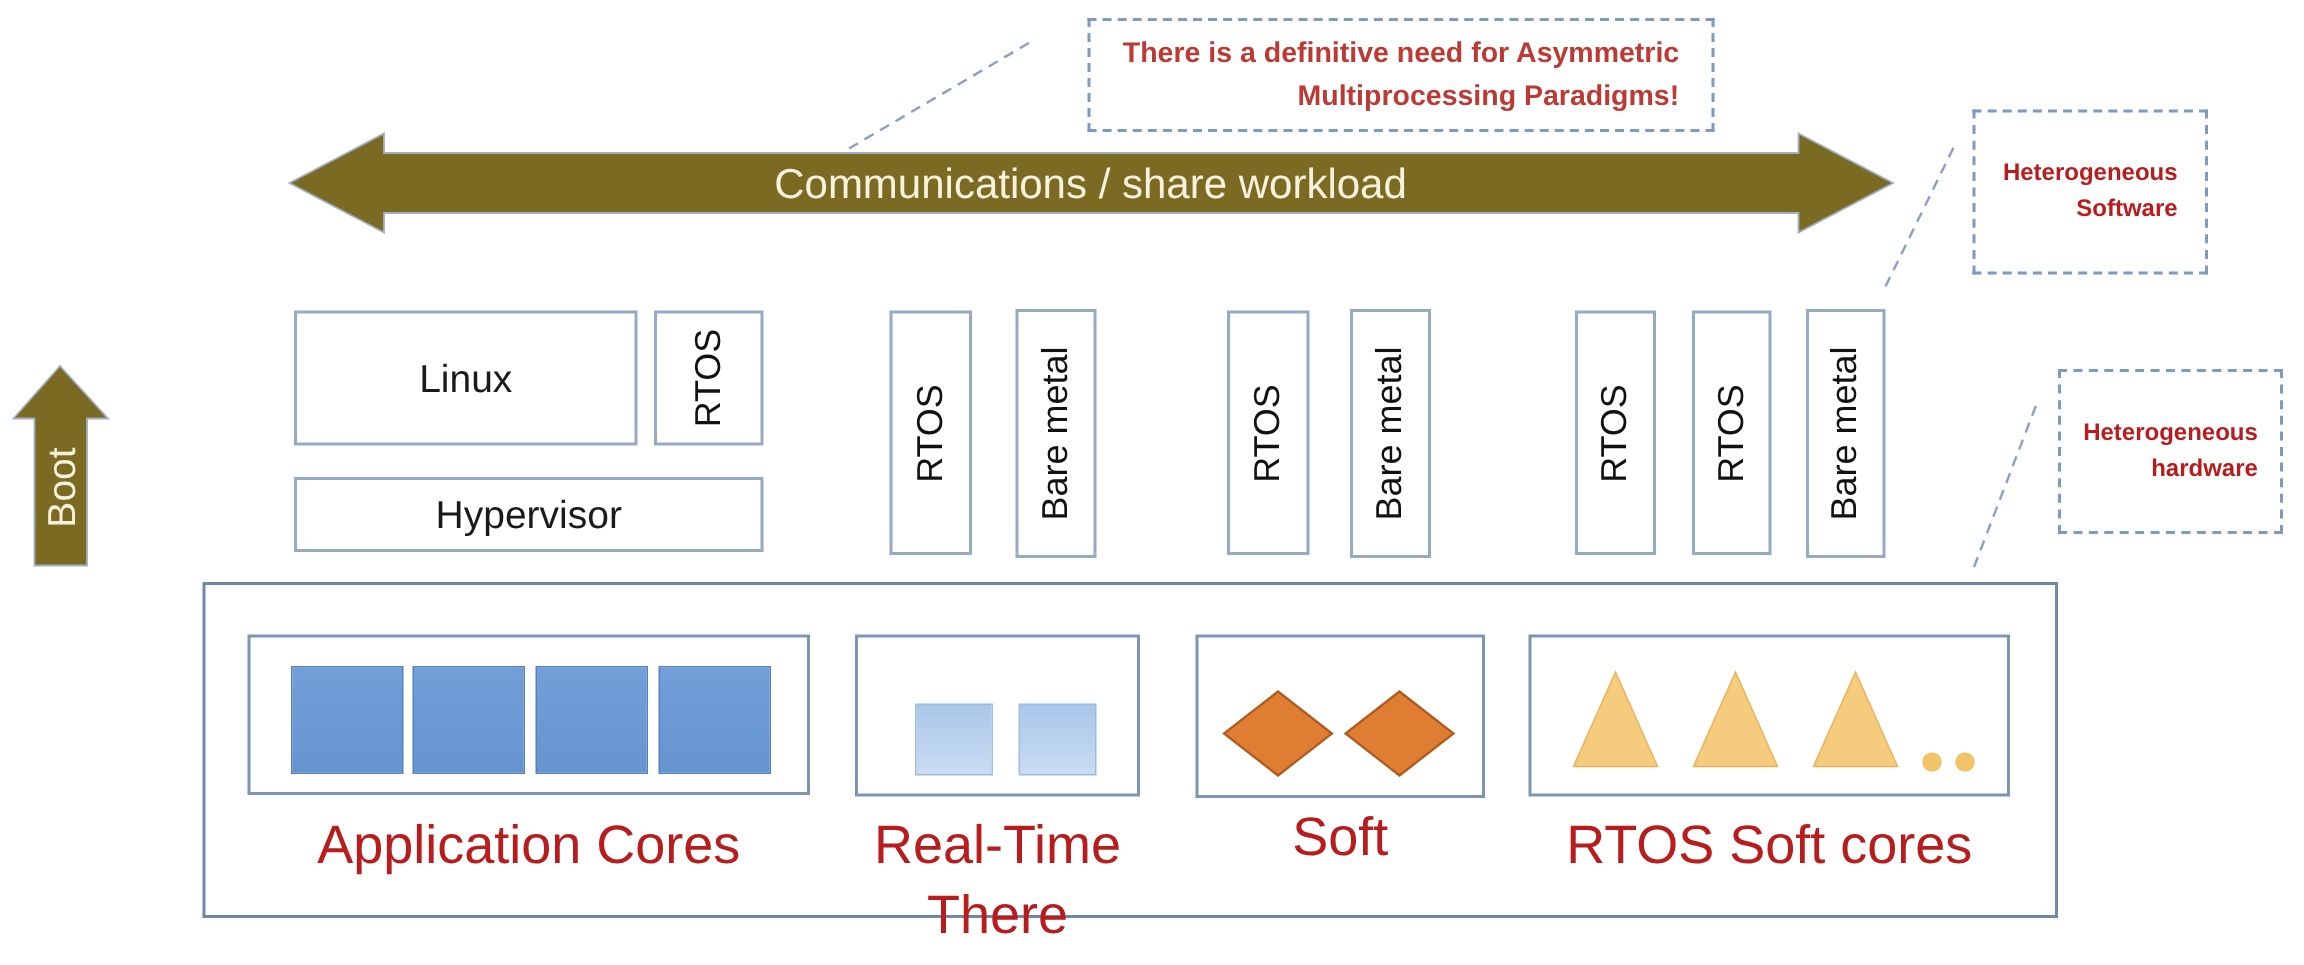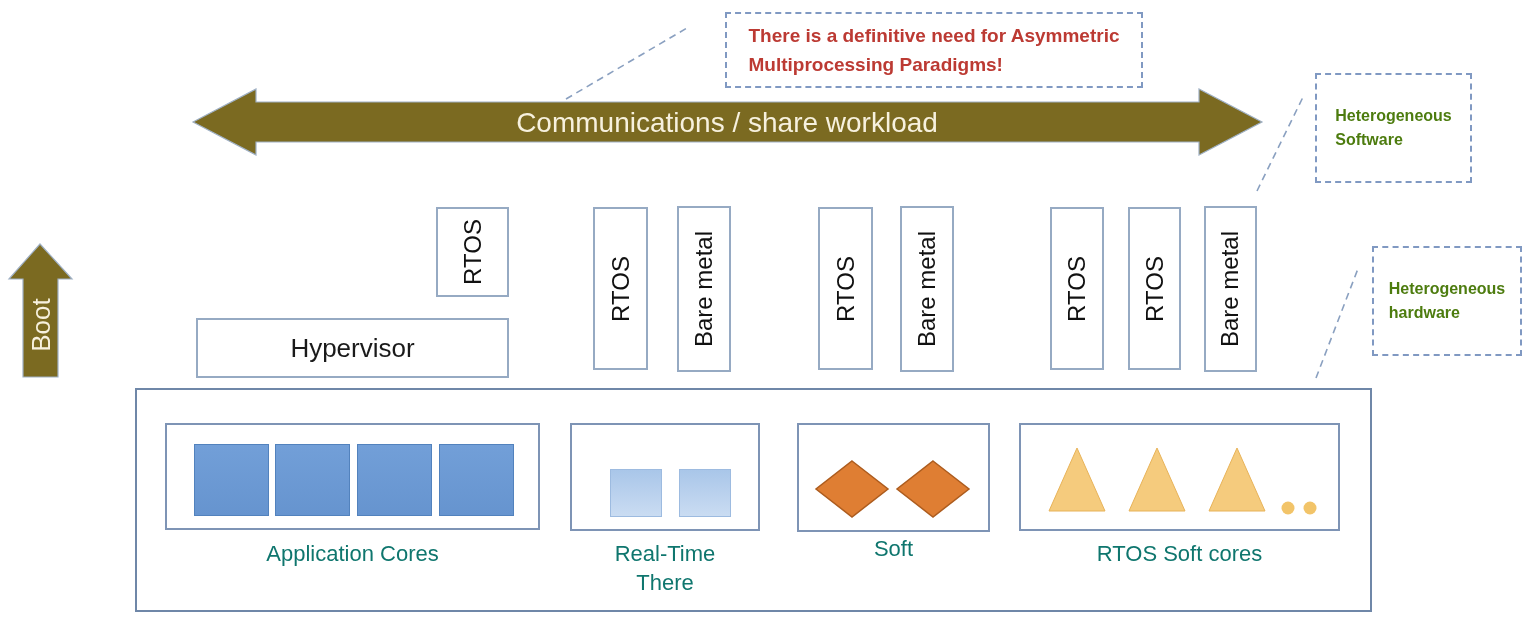--- a/index.html
+++ b/index.html
@@ -12,40 +12,40 @@
   .box {
     position:absolute; box-sizing:border-box; background:#ffffff;
     border:2px solid #96aac3; display:flex; align-items:center; justify-content:center;
   }
   .os-label { font-size:26px; color:#1a1a1a; }
   .vbox span { transform:rotate(-90deg); white-space:nowrap; font-size:24px; color:#111; }
 
   .dashed-box {
     position:absolute; box-sizing:border-box; background:#ffffff;
     border:2px dashed #8099c2; display:flex; align-items:center; justify-content:center;
-    text-align:left; white-space:pre-line;
+    text-align:right; white-space:pre-line;
   }
   .callout { color:#bc3a33; font-size:19px; font-weight:600; line-height:1.55; }
-  .annot { color:#4d7c0f; font-size:16px; font-weight:600; line-height:1.5; }
+  .annot { color:#b91c1c; font-size:16px; font-weight:600; line-height:1.5; }
 
   .hw-container { position:absolute; box-sizing:border-box; border:2px solid #6f87a8; background:#fff; }
   .hw-box { position:absolute; box-sizing:border-box; border:2px solid #7e94b5; background:#fff; }
 
   .core-sq {
     position:absolute; width:73px; height:70px;
     background:linear-gradient(180deg,#729fd8,#6694cf);
     border:1px solid #5282bd;
   }
   .rt-sq {
     position:absolute; width:50px; height:46px;
     background:linear-gradient(180deg,#a9c6e9,#cadcf2);
     border:1px solid #9dbbe0;
   }
   .hw-label {
-    position:absolute; text-align:center; font-size:22px; color:#0f766e;
+    position:absolute; text-align:center; font-size:36px; color:#b91c1c;
     white-space:pre-line; line-height:1.3;
   }
 </style>
 </head>
 <body>
 
 <div class="canvas">
 
   <svg class="overlay">
 
@@ -56,24 +56,27 @@
     <text transform="translate(50,325) rotate(-90)" text-anchor="middle" font-size="26" fill="#f7f1de">Boot</text>
 
     <line x1="566" y1="99" x2="687" y2="28" stroke="#8aa0c0" stroke-width="1.6" stroke-dasharray="7 5"></line>
     <line x1="1257" y1="191" x2="1304" y2="95" stroke="#8aa0c0" stroke-width="1.6" stroke-dasharray="7 5"></line>
     <line x1="1316" y1="378" x2="1359" y2="266" stroke="#8aa0c0" stroke-width="1.6" stroke-dasharray="7 5"></line>
   </svg>
 
   <div class="dashed-box callout" style="left:725px; top:12px; width:418px; height:76px;">There is a definitive need for Asymmetric
 Multiprocessing Paradigms!</div>
 
+  <div class="box" style="left:196px; top:207px; width:229px; height:90px;">
+    <span class="os-label">Linux</span>
+  </div>
   <div class="box vbox" style="left:436px; top:207px; width:73px; height:90px;">
     <span>RTOS</span>
   </div>
-  <div class="box" style="left:196px; top:318px; width:313px; height:60px;">
+  <div class="box" style="left:196px; top:318px; width:313px; height:50px;">
     <span class="os-label">Hypervisor</span>
   </div>
 
   <div class="box vbox" style="left:593px; top:207px; width:55px; height:163px;">
     <span>RTOS</span>
   </div>
   <div class="box vbox" style="left:677px; top:206px; width:54px; height:166px;">
     <span>Bare metal</span>
   </div>
 

